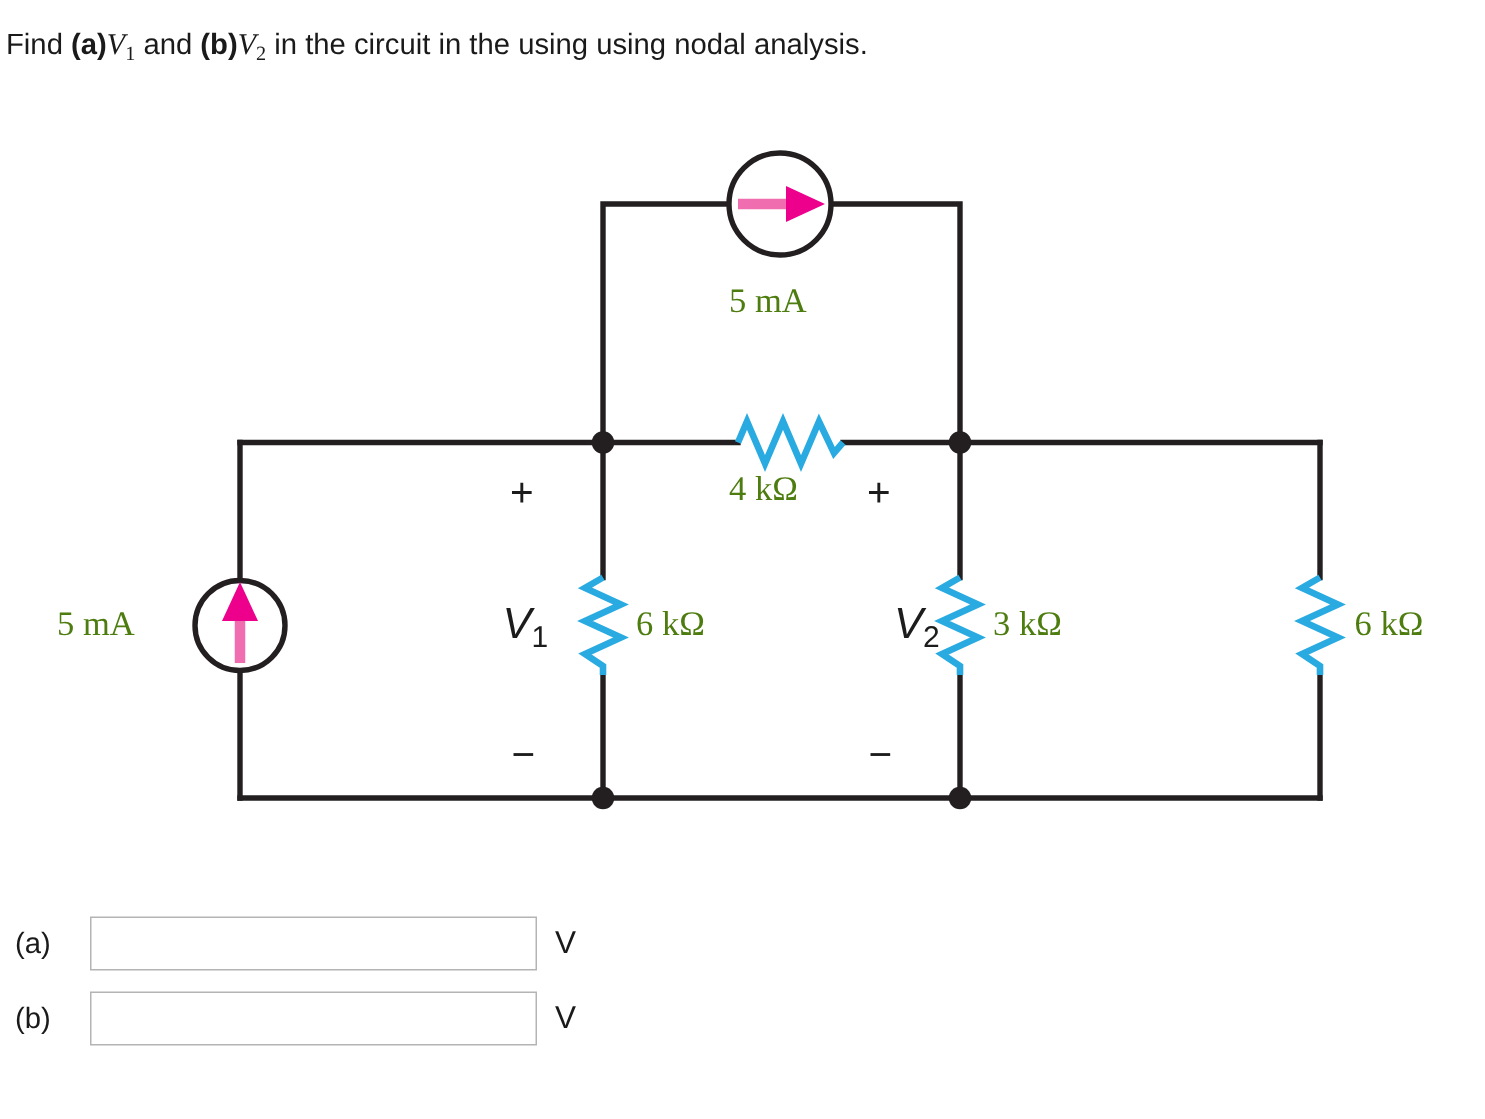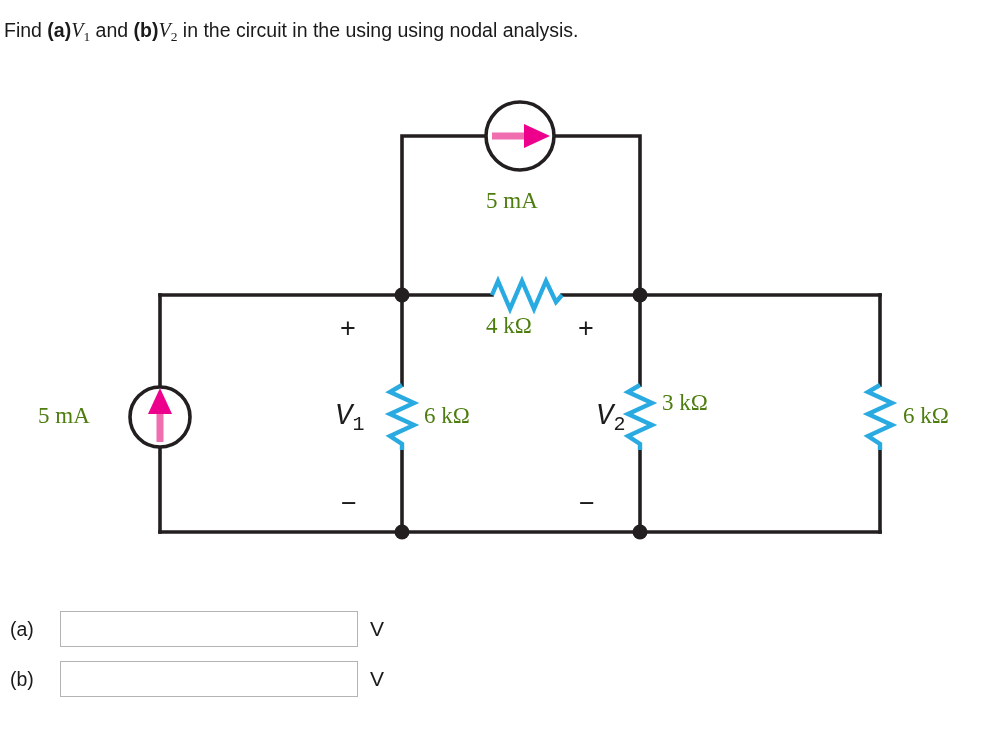--- a/index.html
+++ b/index.html
@@ -55,21 +55,21 @@
 
   .fig-label {
     position: absolute;
     font-family: "Liberation Serif", serif;
     font-size: 23px;
     color: #4d7c0f;
     white-space: nowrap;
   }
   .vlabel {
     position: absolute;
-    font-family: Liberation Mono, monospace;
+    font-family: Liberation Sans, sans-serif;
     font-style: italic;
     font-size: 29px;
     color: #1c1c1c;
     white-space: nowrap;
   }
   .vlabel .sub {
     font-style: normal;
     font-size: 20px;
     vertical-align: -0.30em;
   }
@@ -203,21 +203,21 @@
   <div class="fig-label" style="left:486px; top:243px;">4 kΩ</div>
 
   <div class="sign" style="left:340px; top:245px;">+</div>
   <div class="vlabel" style="left:335px; top:330px;"><span>V</span><span class="sub">1</span></div>
   <div class="sign" style="left:341px; top:420px;">−</div>
   <div class="fig-label" style="left:424px; top:333px;">6 kΩ</div>
 
   <div class="sign" style="left:578px; top:245px;">+</div>
   <div class="vlabel" style="left:596px; top:330px;"><span>V</span><span class="sub">2</span></div>
   <div class="sign" style="left:579px; top:420px;">−</div>
-  <div class="fig-label" style="left:662px; top:320px;">3 kΩ</div>
+  <div class="fig-label" style="left:662px; top:333px;">3 kΩ</div>
 
   <div class="fig-label" style="left:903px; top:333px;">6 kΩ</div>
 </div>
 
 <div id="answer-area">
 
   <div class="answer-row">
     <div class="answer-tag">(a)</div>
     <input class="answer-input" type="text" value="" style="">
     <div class="answer-unit">V</div>

